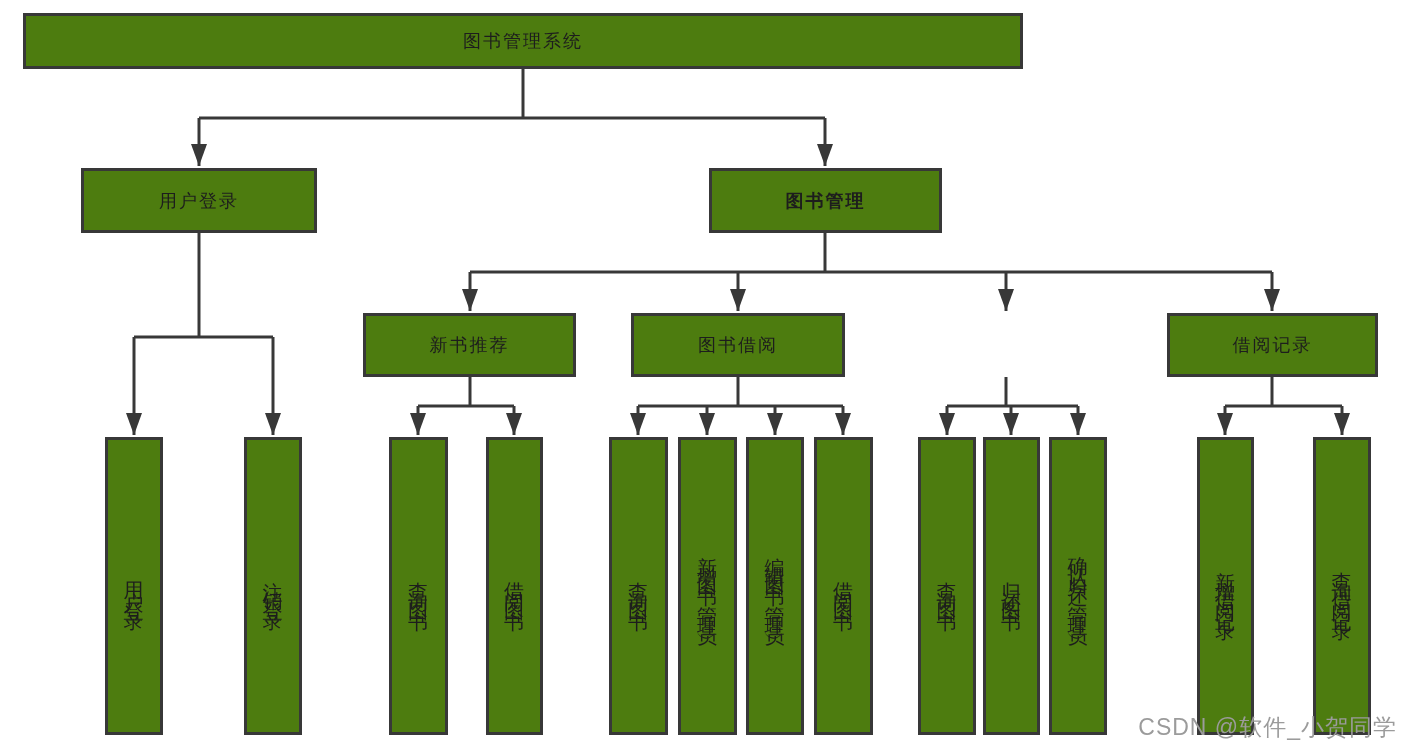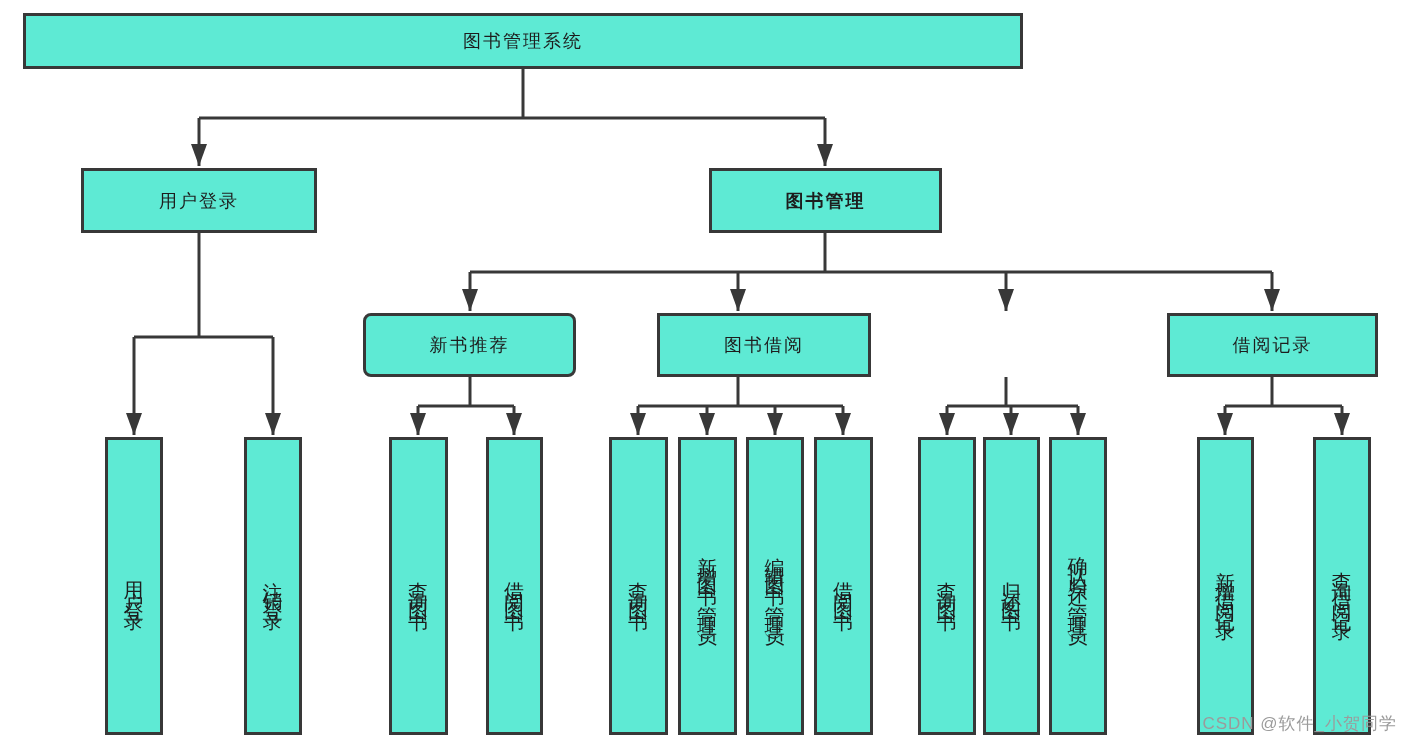--- a/index.html
+++ b/index.html
@@ -13,21 +13,21 @@
   }
   .connector-layer {
     position: absolute;
     left: 0; top: 0;
     width: 1405px; height: 747px;
     pointer-events: none;
   }
   .node {
     position: absolute;
     box-sizing: border-box;
-    background: #5eead4;
+    background: #4d7c0f;
     border: 3px solid #383838;
     display: flex;
     align-items: center;
     justify-content: center;
     color: #1d1d1d;
   }
   .h-text {
     font-size: 18px;
     letter-spacing: 2px;
     white-space: nowrap;
@@ -42,21 +42,21 @@
     font-size: 20px;
     letter-spacing: 10px;
     line-height: 1.0;
     white-space: nowrap;
     color: #1d1d1d;
   }
   .watermark {
     position: absolute;
     right: 8px;
     top: 712px;
-    font-size: 17px;
+    font-size: 23px;
     letter-spacing: 1px;
     color: #9b9b9b;
     white-space: nowrap;
   }
 </style>
 </head>
 <body>
 
 <div class="stage">
 
@@ -119,24 +119,24 @@
     <span class="h-text">图书管理系统</span>
   </div>
 
   <div class="node lvl2" style="left:81px; width:236px;">
     <span class="h-text">用户登录</span>
   </div>
   <div class="node lvl2" style="left:709px; width:233px;font-weight:bold;">
     <span class="h-text">图书管理</span>
   </div>
 
-  <div class="node lvl3" style="left:363px; width:213px;border-radius:8px;">
+  <div class="node lvl3" style="left:363px; width:213px;">
     <span class="h-text">新书推荐</span>
   </div>
-  <div class="node lvl3" style="left:657px; width:214px;">
+  <div class="node lvl3" style="left:631px; width:214px;">
     <span class="h-text">图书借阅</span>
   </div>
   <div class="node lvl3" style="left:1167px; width:211px;font-family:Liberation Mono, monospace;">
     <span class="h-text">借阅记录</span>
   </div>
 
   <div class="node leaf" style="left:105px; width:58px;">
     <span class="v-text">用户登录</span>
   </div>
   <div class="node leaf" style="left:244px; width:58px;">

